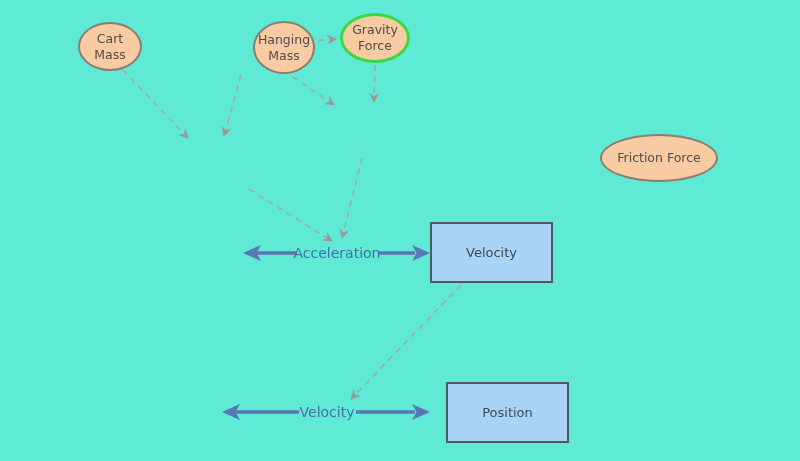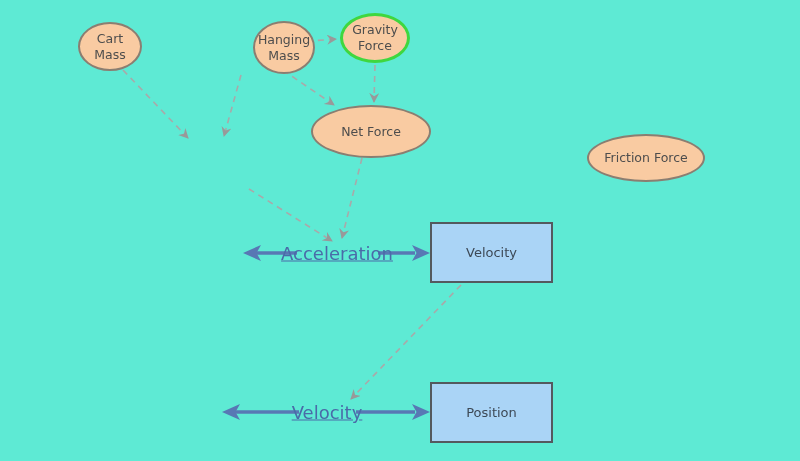--- a/index.html
+++ b/index.html
@@ -28,21 +28,21 @@
   .var .lbl.wide{width:88px;}
   .stock{
     position:absolute;display:flex;align-items:center;justify-content:center;
     background:var(--stock-fill,#AAD4F6);
     border:2px solid var(--stock-border,#54595E);
     box-sizing:border-box;
     color:var(--stock-text,#3D4956);font-size:13px;text-align:center;
   }
   .flow-label{
     position:absolute;transform:translate(-50%,-50%);
-    color:var(--flow-label,#4A6BA8);font-size:18px;white-space:nowrap;text-decoration:underline;
+    color:var(--flow-label,#4A6BA8);font-size:14px;white-space:nowrap;
   }
 </style>
 </head>
 <body>
 
 <div class="canvas">
 
   <svg class="wires" viewBox="0 0 800 461" xmlns="http://www.w3.org/2000/svg">
     <defs>
       <marker id="linkArrow" markerUnits="userSpaceOnUse" markerWidth="12" markerHeight="12" refX="9" refY="5" orient="auto">
@@ -79,35 +79,32 @@
   </div>
 
   <div class="var" style="left:213px;top:21px;width:62px;height:53px;margin-left:40px;">
     <span class="lbl">Hanging Mass</span>
   </div>
 
   <div class="var highlight" style="left:340px;top:13px;width:70px;height:50px;">
     <span class="lbl">Gravity Force</span>
   </div>
 
-  <div class="var" style="left:311px;top:105px;width:120px;height:53px;">
-    <span class="lbl">Net Force</span>
-  </div>
 
 
 
-  <div class="var" style="left:587px;top:134px;width:118px;height:48px;">
+  <div class="var" style="left:600px;top:134px;width:118px;height:48px;">
     <span class="lbl">Friction Force</span>
   </div>
 
   <div class="stock" style="left:430px;top:222px;width:123px;height:61px;">
     <span>Velocity</span>
   </div>
 
-  <div class="stock" style="left:430px;top:382px;width:123px;height:61px;">
+  <div class="stock" style="left:446px;top:382px;width:123px;height:61px;">
     <span>Position</span>
   </div>
 
   <div class="flow-label" style="left:337px;top:253px;">Acceleration</div>
 
   <div class="flow-label" style="left:327px;top:412px;">Velocity</div>
 
 </div>
 
 </body></html>

